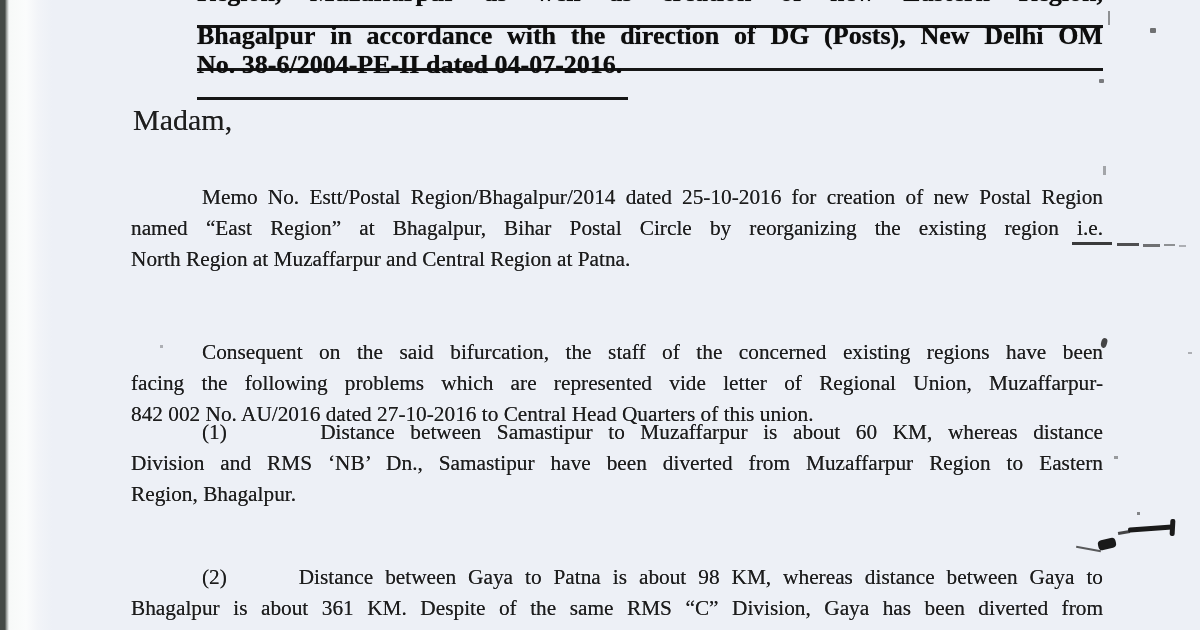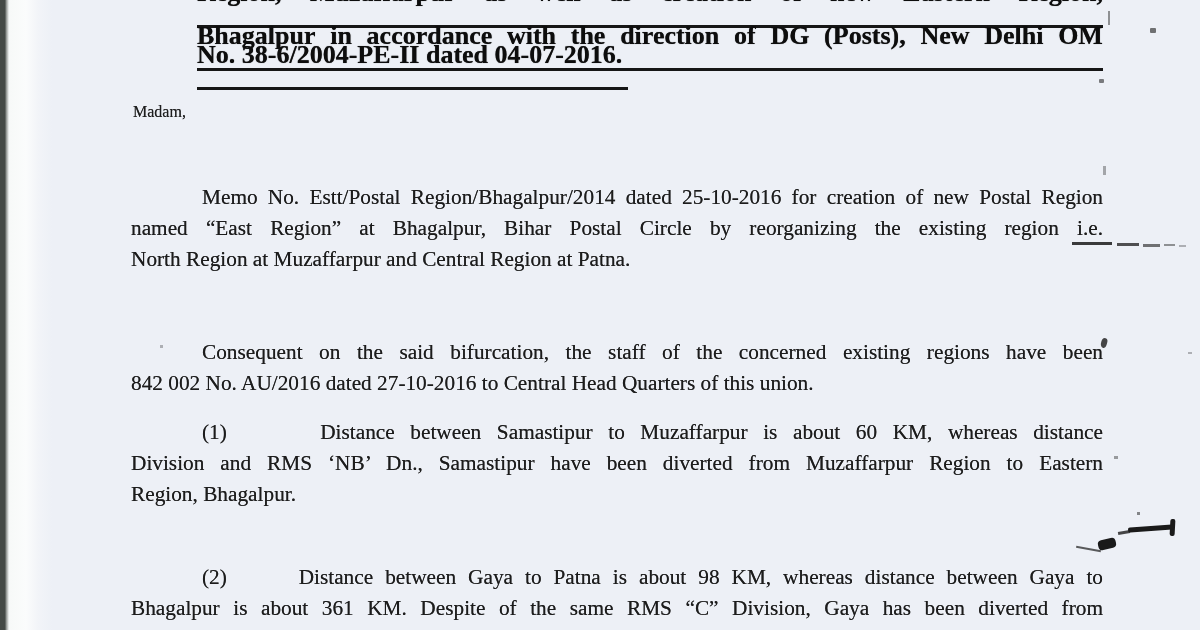--- a/index.html
+++ b/index.html
@@ -19,25 +19,25 @@
   .h-line{
     position:absolute;left:0;width:100%;
     font-weight:bold;font-size:26px;line-height:32px;color:#0d0d0d;
     border-bottom:3px solid #161616;padding-bottom:16px;
     text-shadow:0 0 0.7px rgba(25,25,25,.85);
     white-space:nowrap;
   }
   .h-line.flexjust{display:flex;justify-content:space-between;}
   .h-line.l1{top:-23px;}
   .h-line.l2{top:20px;}
-  .h-line.l3{top:39px;width:auto;padding-right:6px;}
+  .h-line.l3{top:49px;width:auto;padding-right:6px;}
   
   .salutation{
     position:absolute;left:133px;top:103px;
-    font-size:16px;color:#1e1e1e;
+    font-size:30px;color:#1e1e1e;
     text-shadow:0 0 0.6px rgba(30,30,30,.75);
   }
   .para{
     position:absolute;left:131px;width:972px;
     font-size:21.3px;line-height:30.8px;color:#1c1c1c;
     text-shadow:0 0 0.6px rgba(30,30,30,.75);
   }
   .para .line{text-align:justify;text-align-last:justify;}
   .para .line.last{text-align-last:left;}
   .para.indent .line:first-child{text-indent:71px;}
@@ -101,20 +101,21 @@
   <div class="salutation">Madam,</div>
 
   <div class="para indent" style="top:182px">
       <div class="line">Memo No. Estt/Postal Region/Bhagalpur/2014 dated 25-10-2016 for creation of new Postal Region</div>
       <div class="line">named “East Region” at Bhagalpur, Bihar Postal Circle by reorganizing the existing region i.e.</div>
       <div class="line last">North Region at Muzaffarpur and Central Region at Patna.</div>
     </div>
 
   <div class="para indent" style="top:337px">
       <div class="line">Consequent on the said bifurcation, the staff of the concerned existing regions have been</div>
+      <div class="line">facing the following problems which are represented vide letter of Regional Union, Muzaffarpur-</div>
       <div class="line last">842 002 No. AU/2016 dated 27-10-2016 to Central Head Quarters of this union.</div>
     </div>
 
   <div class="para indent" style="top:417px">
       <div class="line">(1)&nbsp;&nbsp;&nbsp;&nbsp;&nbsp; Distance between Samastipur to Muzaffarpur is about 60 KM, whereas distance</div>
       <div class="line">Division and RMS ‘NB’ Dn., Samastipur have been diverted from Muzaffarpur Region to Eastern</div>
       <div class="line last">Region, Bhagalpur.</div>
     </div>
 
   <div class="para indent" style="top:562px">

